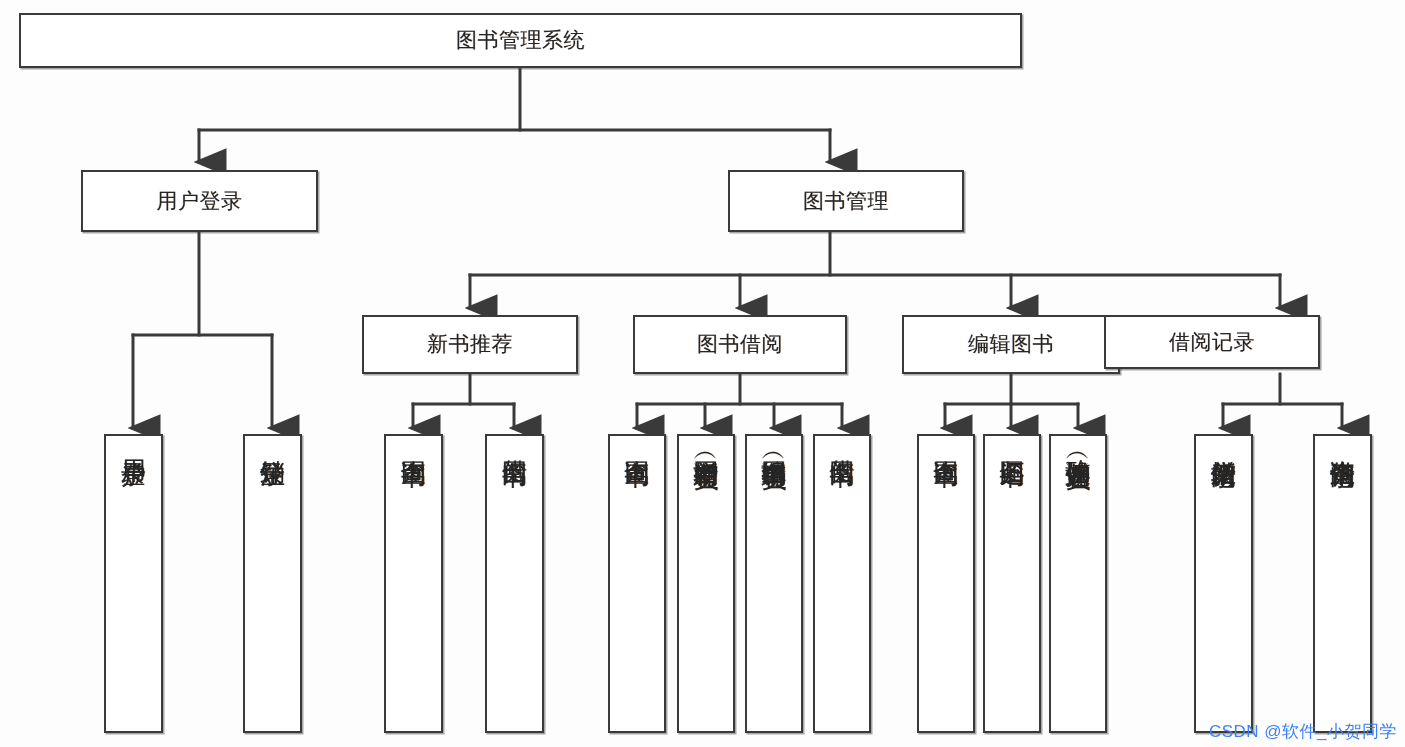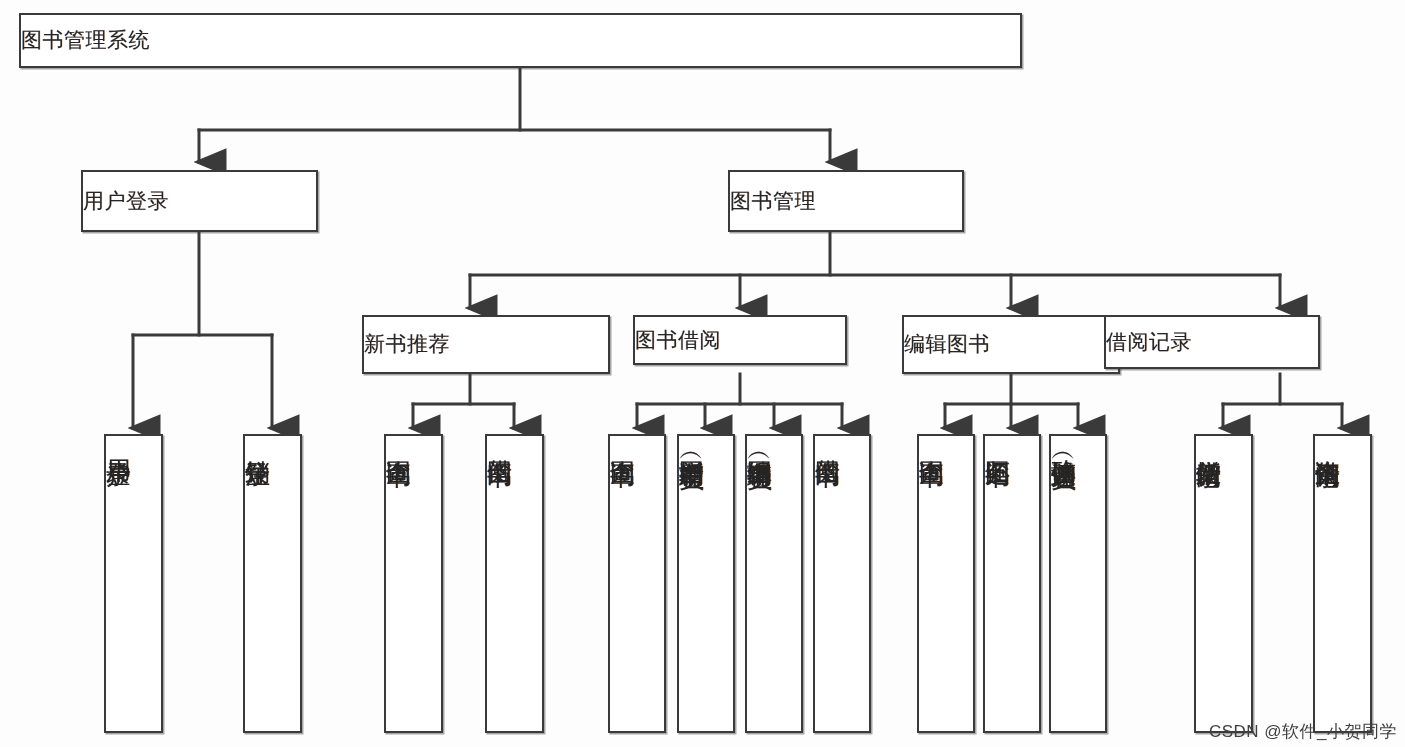--- a/index.html
+++ b/index.html
@@ -9,21 +9,21 @@
     background:#fdfdfd;
   }
   #stage{position:relative;width:1405px;height:747px;}
   svg#wires{position:absolute;left:0;top:0;width:1405px;height:747px;}
   .node{
     position:absolute;
     box-sizing:border-box;
     background:#ffffff;
     border:2px solid #3a3a3a;
     box-shadow:1.5px 1.5px 0 0 rgba(60,60,60,.45);
-    display:flex;align-items:center;
+    display:flex;align-items:center;justify-content:center;
     color:#222;
   }
   .node .lbl{
     display:block;
     text-align:center;
     line-height:1.06;
     letter-spacing:.5px;
     color:#252525;
     text-shadow:0.5px 0 0 rgba(210,140,80,.45), -0.5px 0 0 rgba(120,160,220,.40);
   }
@@ -34,21 +34,21 @@
     text-orientation:upright;
     font-size:25px;
     line-height:1.0;
     letter-spacing:1px;
     white-space:nowrap;
   }
   #watermark{
     position:absolute;
     right:8px;bottom:4px;
     font-size:17px;
-    color:#404040;
+    color:#3b82f6;
     letter-spacing:.5px;
     white-space:nowrap;
     pointer-events:none;
   }
 </style>
 </head>
 <body>
 
 <div id="stage">
 
@@ -106,24 +106,24 @@
     <span class="lbl">图书管理系统</span>
   </div>
 
   <div class="node horiz" style="left:81px;top:170px;width:237px;height:62px;">
     <span class="lbl">用户登录</span>
   </div>
   <div class="node horiz" style="left:728px;top:170px;width:236px;height:62px;">
     <span class="lbl">图书管理</span>
   </div>
 
-  <div class="node horiz" style="left:362px;top:315px;width:248px;height:59px;">
+  <div class="node horiz" style="left:362px;top:315px;width:216px;height:59px;">
     <span class="lbl">新书推荐</span>
   </div>
-  <div class="node horiz" style="left:633px;top:315px;width:214px;height:50px;">
+  <div class="node horiz" style="left:633px;top:315px;width:214px;height:59px;">
     <span class="lbl">图书借阅</span>
   </div>
   <div class="node horiz" style="left:902px;top:315px;width:218px;height:59px;">
     <span class="lbl">编辑图书</span>
   </div>
   <div class="node horiz" style="left:1104px;top:315px;width:216px;height:54px;">
     <span class="lbl">借阅记录</span>
   </div>
 
   <div class="node vert" style="left:104px;top:434px;width:59px;height:299px;">

